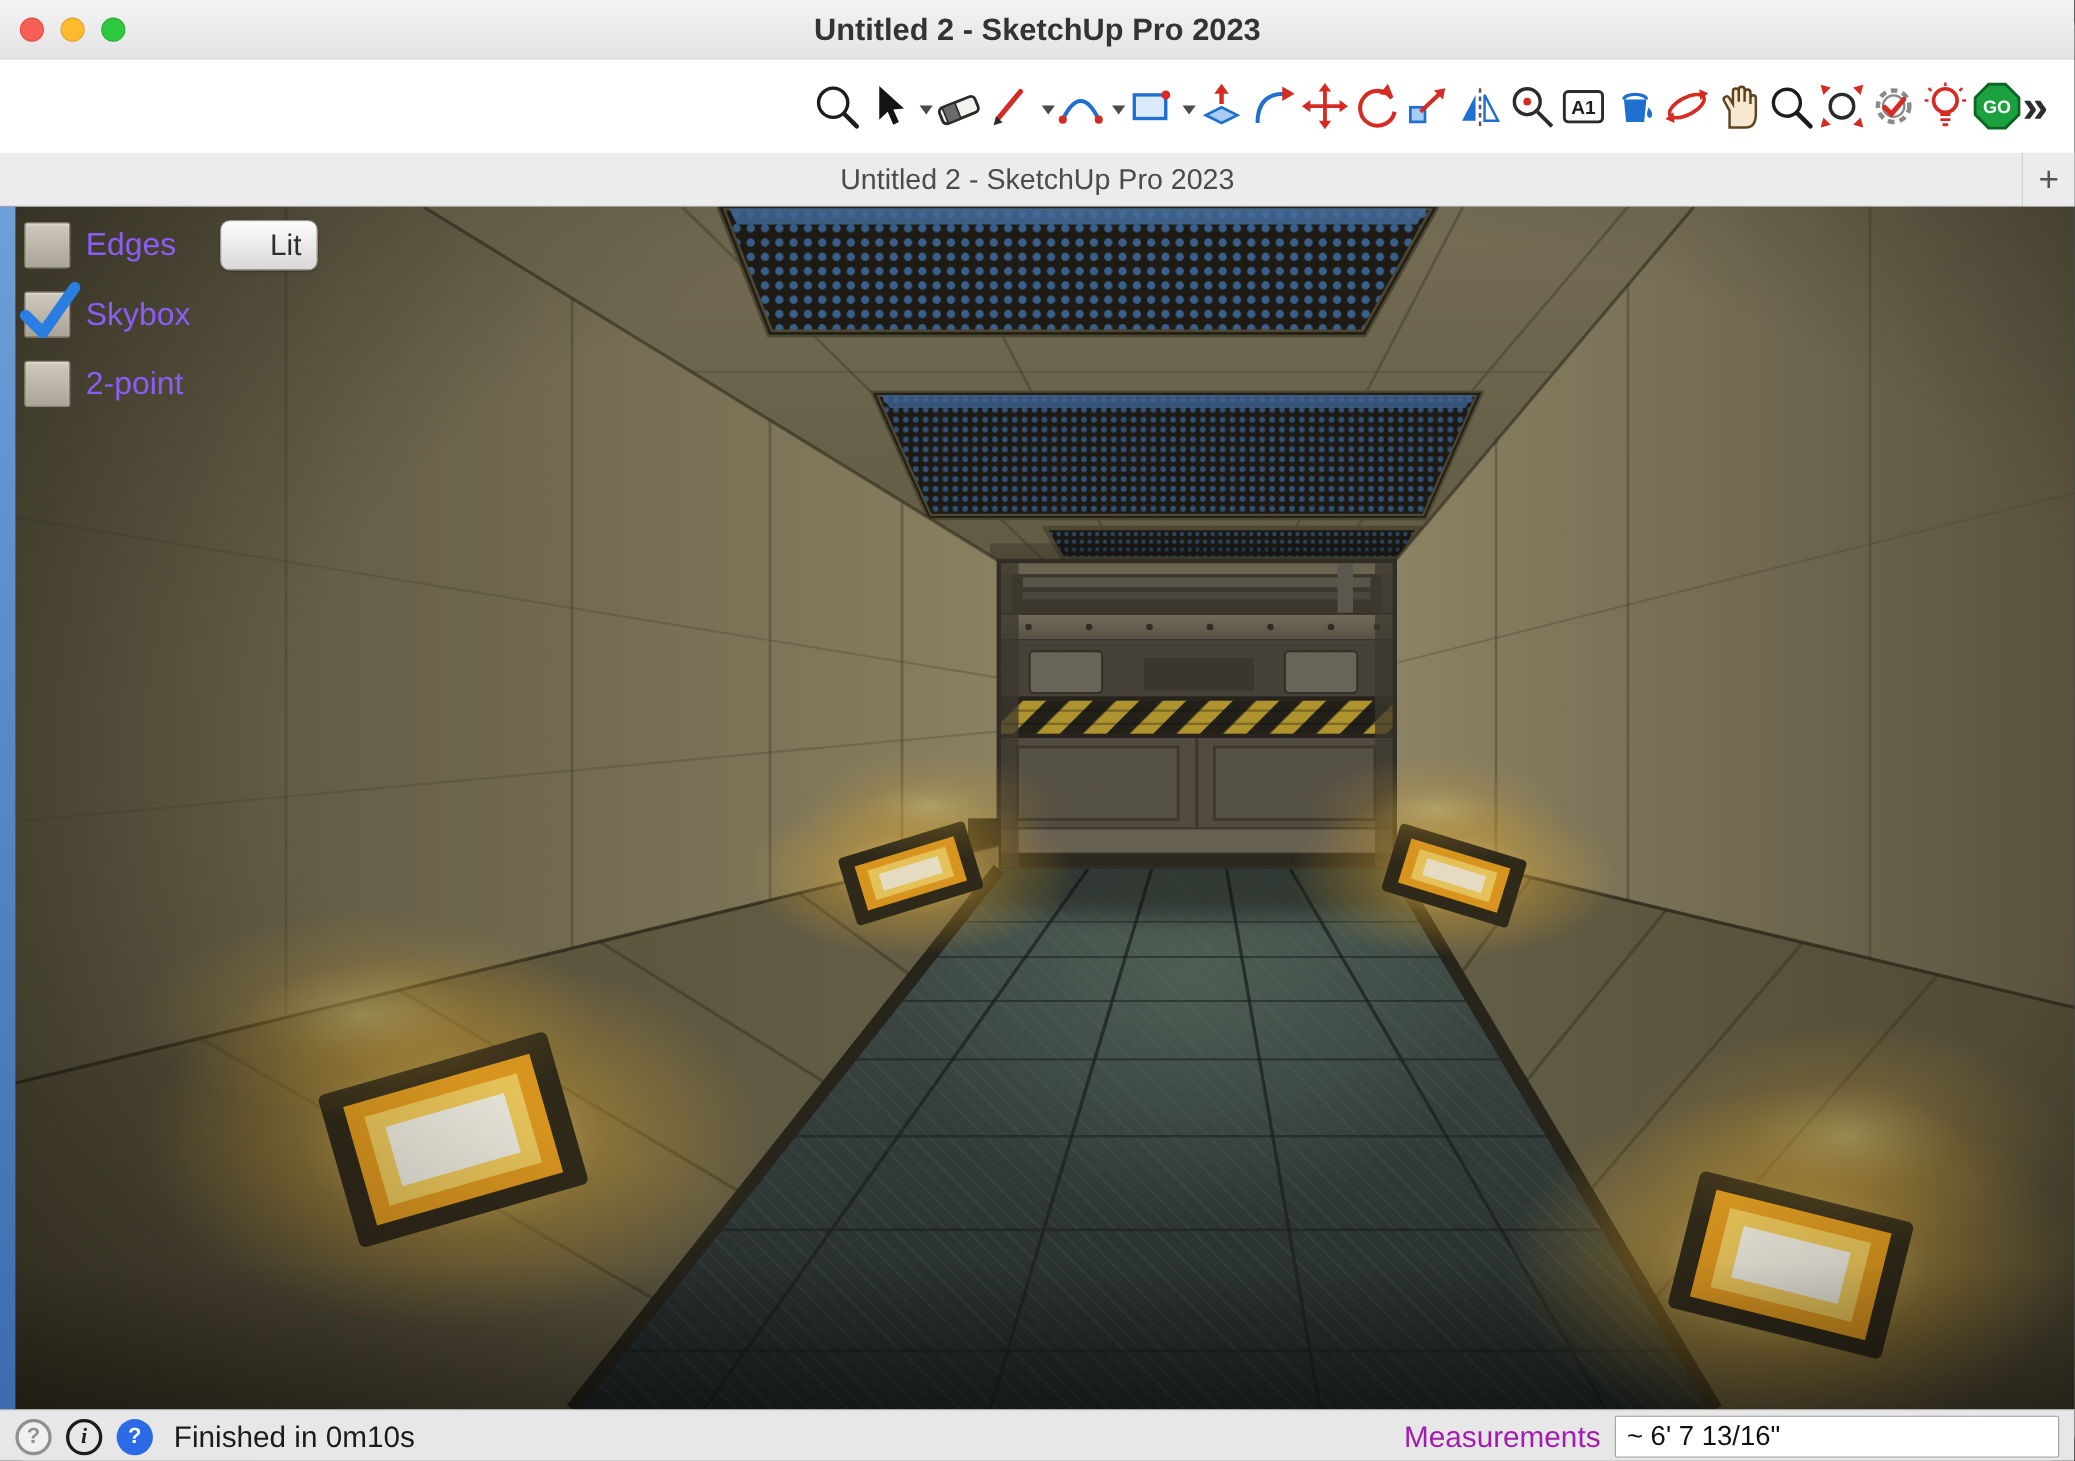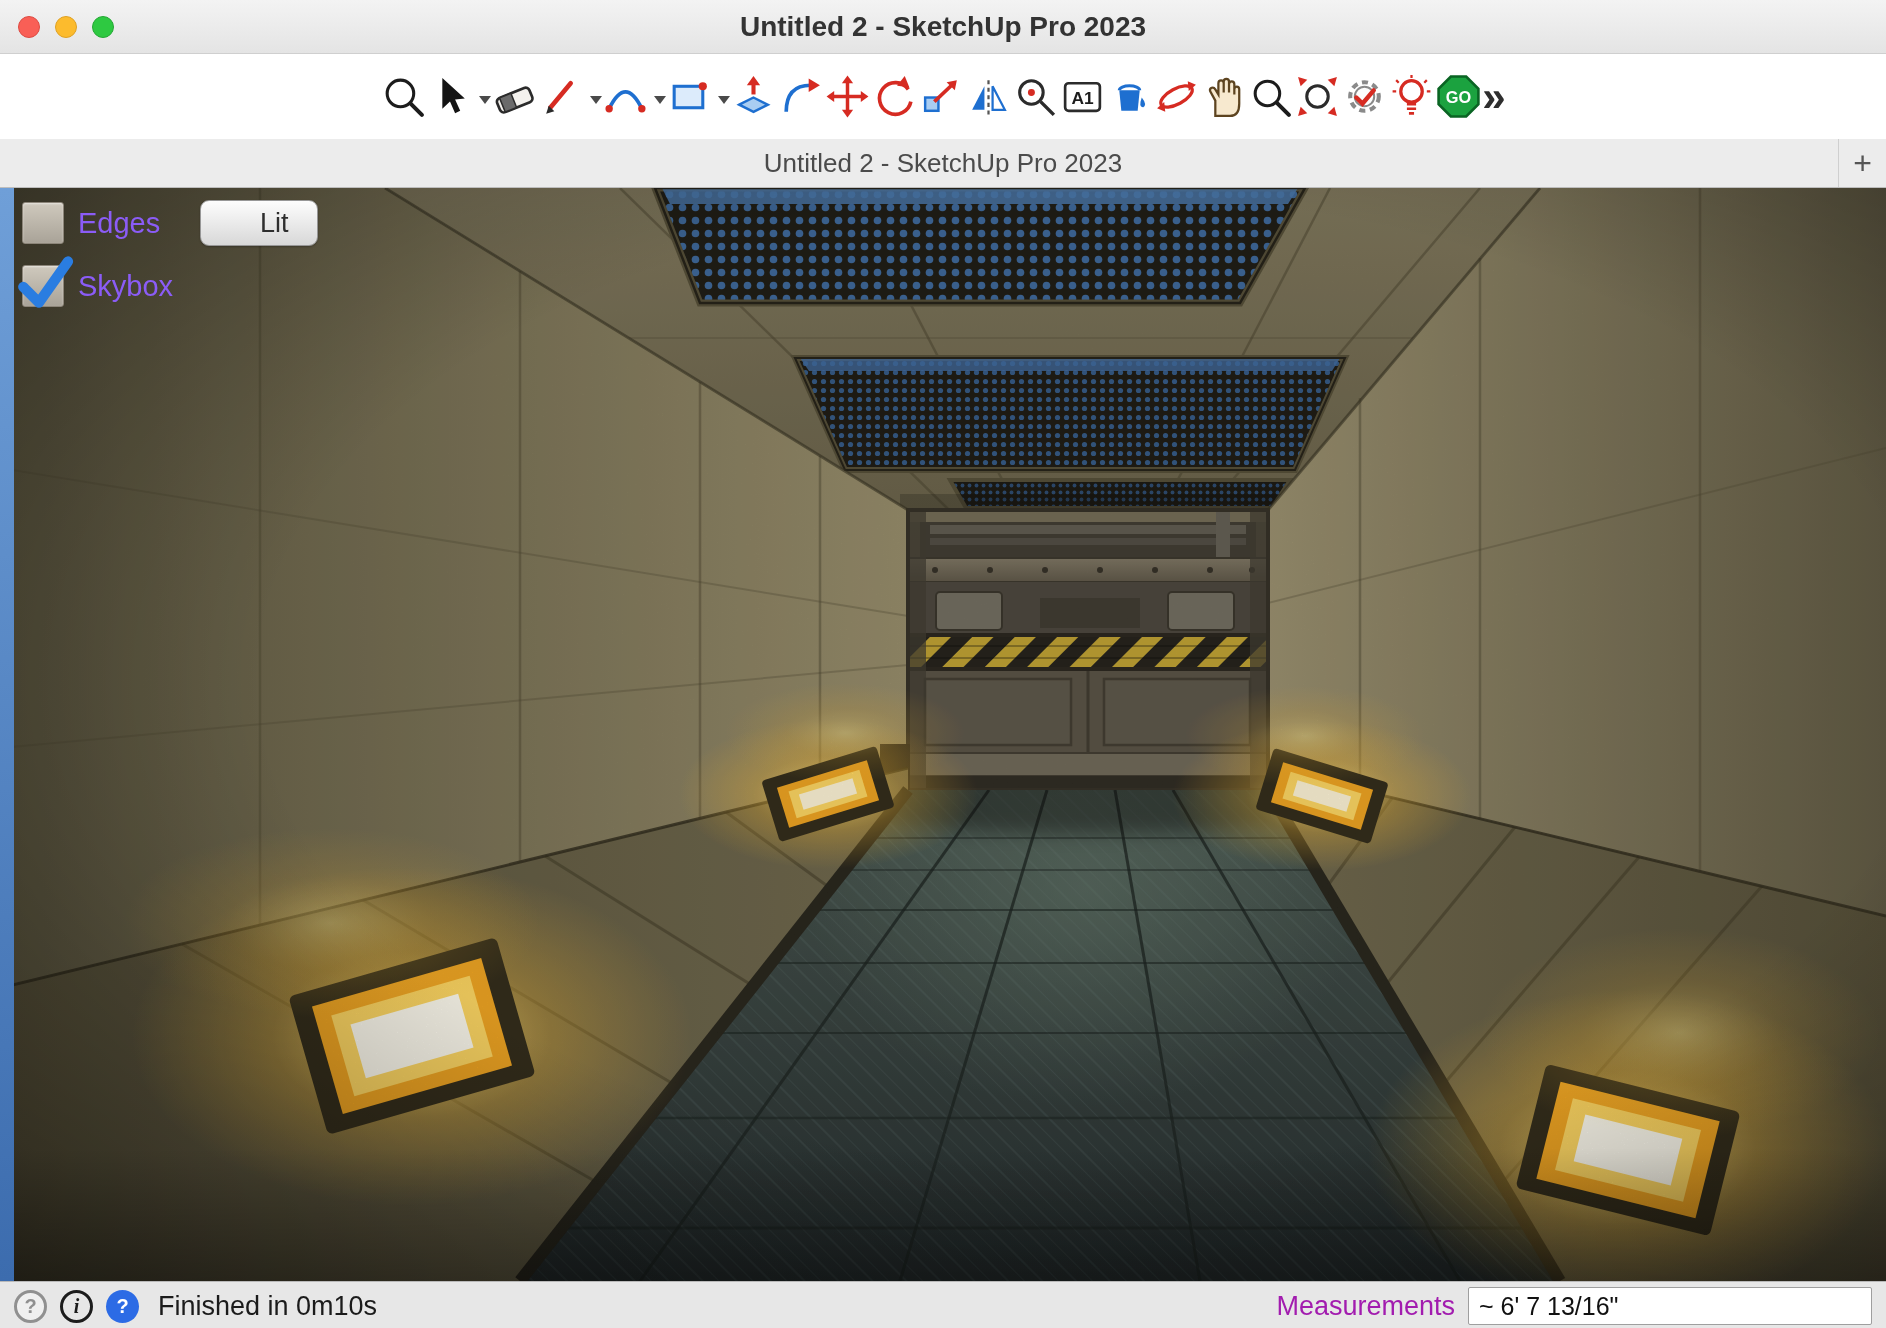--- a/index.html
+++ b/index.html
@@ -9,21 +9,21 @@
   
   .titlebar{height:53px;flex:0 0 auto;background:linear-gradient(#f3f3f3,#e4e4e4);border-bottom:1px solid #cfcfcf;position:relative;display:flex;align-items:center;}
   .traffic{position:absolute;left:18px;top:0;height:100%;display:flex;align-items:center;gap:15px;}
   .tl{width:22px;height:22px;border-radius:50%;display:inline-block;box-sizing:border-box;}
   .tl.red{background:#f95f56;border:1px solid #dd4b42;}
   .tl.yellow{background:#fcbb2d;border:1px solid #dfa123;}
   .tl.green{background:#2ec941;border:1px solid #24a834;}
   .win-title{flex:1;text-align:center;font-size:28px;font-weight:700;color:#333;}
 
   
-  .toolbar{height:85px;flex:0 0 auto;background:#fff;display:flex;align-items:center;justify-content:center;padding:0 24px;}
+  .toolbar{height:85px;flex:0 0 auto;background:#fff;display:flex;align-items:center;justify-content:flex-end;padding:0 24px;}
   .tool{display:flex;align-items:center;gap:5px;background:none;border:none;padding:0;margin:0;cursor:default;}
   .ticon{width:47px;height:47px;display:block;}
   .dd{width:0;height:0;border-left:6px solid transparent;border-right:6px solid transparent;border-top:8px solid #4a4a4a;margin-top:6px;}
   .icon-txt{font-family:"Liberation Sans",sans-serif;font-size:17px;font-weight:700;fill:#1c1c1c;text-anchor:middle;}
   .go-txt{fill:#fff;font-size:16px;}
   .ovf{font-size:42px;color:#2e2e2e;line-height:1;font-weight:600;}
 
   
   .tabbar{height:48px;flex:0 0 auto;background:#ececec;border-bottom:1px solid #bdbdbd;display:flex;align-items:center;position:relative;}
   .tab-title{flex:1;text-align:center;font-size:26px;color:#4b4b4b;}
@@ -31,21 +31,21 @@
 
   
   .viewport{position:relative;height:1093px;flex:0 0 auto;background:#222;overflow:hidden;}
   .scene{display:block;width:100%;height:100%;}
   .left-strip{position:absolute;left:0;top:0;width:14px;height:100%;background:linear-gradient(#6f9fd8,#3c6cae);}
   .overlay{position:absolute;left:22px;top:12px;display:flex;flex-direction:column;gap:17px;}
   .orow{display:flex;align-items:center;gap:14px;height:46px;}
   .cb{position:relative;width:40px;height:40px;flex:0 0 auto;background:linear-gradient(#cfc9bd,#a9a398);border:1px solid #8c8579;border-radius:3px;box-shadow:inset 0 1px 2px rgba(255,255,255,.5);}
   .check{position:absolute;left:-7px;top:-13px;width:58px;height:58px;}
   .cb-label{font-size:29px;color:#8b5cf6;}
-  .lit-btn{margin-left:26px;width:118px;height:46px;border-radius:9px;border:1px solid #979797;background:linear-gradient(#fdfdfd,#d8d8d8);font-size:27px;color:#2e2e2e;font-family:inherit;box-shadow:0 1px 2px rgba(0,0,0,.25);padding-left:36px;}
+  .lit-btn{margin-left:26px;width:89px;height:46px;border-radius:9px;border:1px solid #979797;background:linear-gradient(#fdfdfd,#d8d8d8);font-size:27px;color:#2e2e2e;font-family:inherit;box-shadow:0 1px 2px rgba(0,0,0,.25);padding-left:36px;}
 
   
   .statusbar{height:49px;flex:0 0 auto;background:#e7e7e7;border-top:1px solid #b9b9b9;display:flex;align-items:center;padding:0 14px;gap:13px;box-sizing:border-box;}
   .sb-icon{width:33px;height:33px;border-radius:50%;display:flex;align-items:center;justify-content:center;font-size:20px;font-weight:700;box-sizing:border-box;flex:0 0 auto;}
   .sb-gray{border:3px solid #909090;color:#909090;background:#f0f0f0;}
   .sb-dark{border:3px solid #1c1c1c;color:#1c1c1c;font-style:italic;font-family:"Liberation Serif",serif;}
   .sb-blue{background:#2c6be5;color:#fff;border:none;}
   .sb-text{font-size:27px;color:#1b1b1b;margin-left:6px;}
   .sb-spacer{flex:1;}
   .meas-label{font-size:27px;color:#a21caf;}
@@ -506,20 +506,24 @@
         <button class="lit-btn">Lit</button>
       </div>
       <div class="orow">
         <span class="cb">
           <svg class="check" viewBox="0 0 48 48">
               <path d="M6 28 L19 41 L43 7" fill="none" stroke="#2a7de1" stroke-width="8.5" stroke-linecap="round" stroke-linejoin="round"></path>
             </svg>
         </span>
         <span class="cb-label">Skybox</span>
       </div>
+      <div class="orow">
+        <span class="cb"></span>
+        <span class="cb-label">2-point</span>
+      </div>
     </div>
   </div>
 
   <div class="statusbar">
     <span class="sb-icon sb-gray">?</span>
     <span class="sb-icon sb-dark">i</span>
     <span class="sb-icon sb-blue">?</span>
     <span class="sb-text">Finished in 0m10s</span>
     <div class="sb-spacer"></div>
     <span class="meas-label">Measurements</span>

